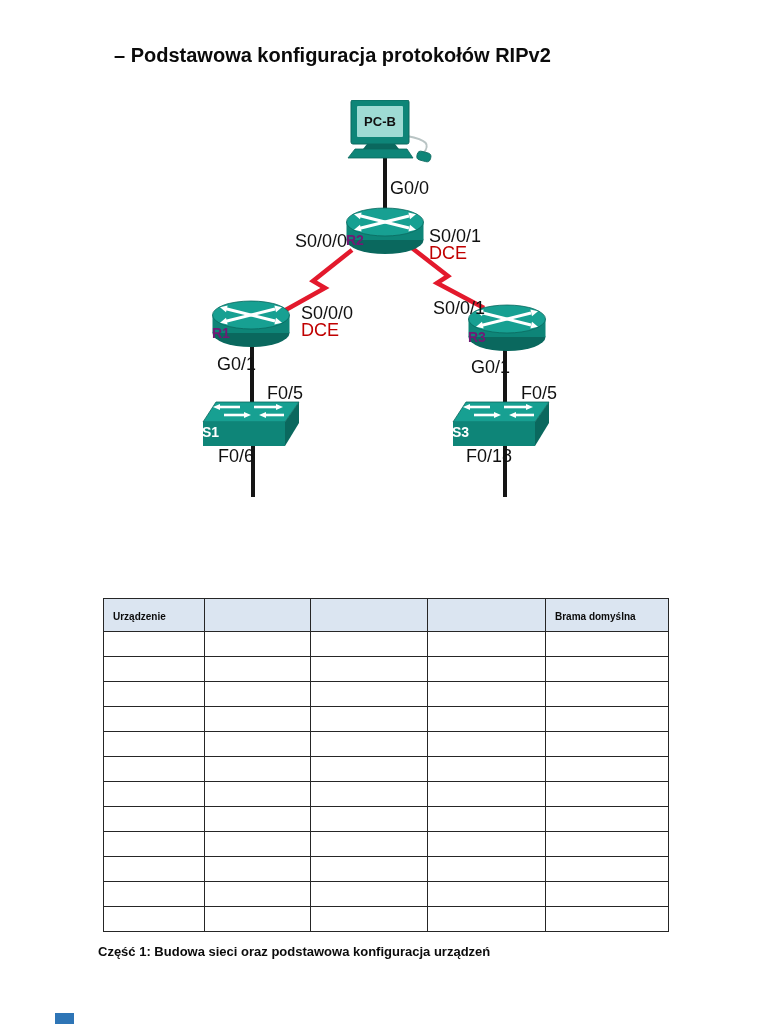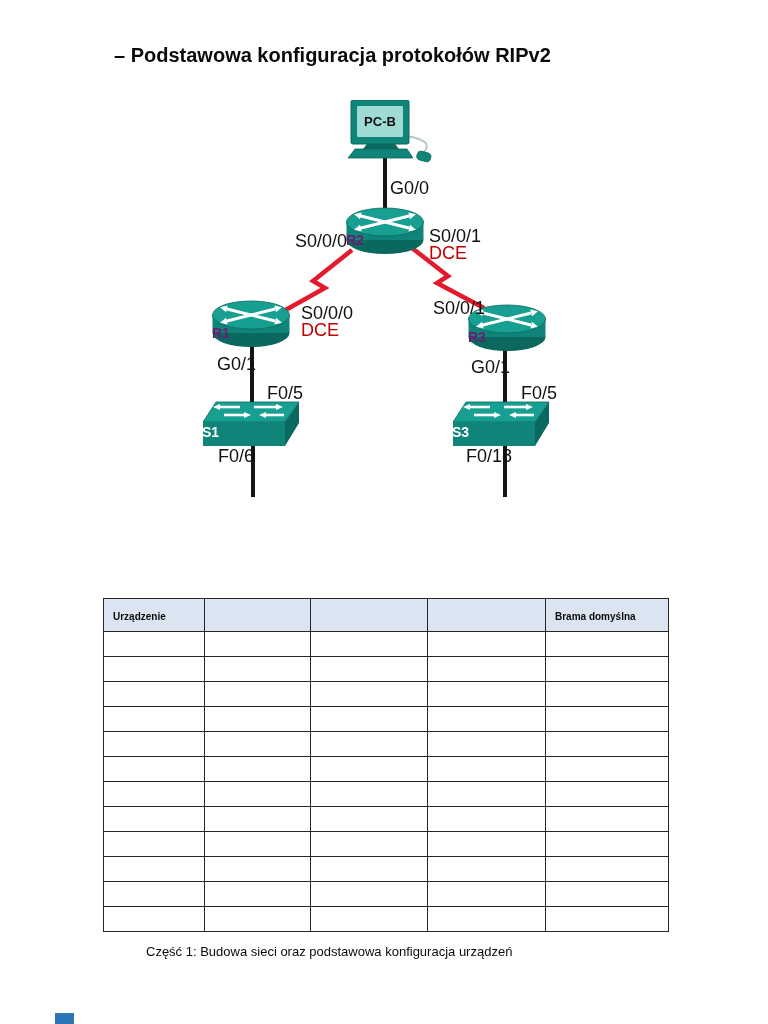--- a/index.html
+++ b/index.html
@@ -37,21 +37,21 @@
     border-collapse:collapse; z-index:1; table-layout:fixed;
   }
   .addr-table th, .addr-table td { border:1px solid #262626; }
   .addr-table th {
     background:var(--table-header-bg,#dbe5f1); height:29px; text-align:left;
     font-size:10px; font-weight:bold; color:#0b0b0b; padding:3px 2px 0 9px;
   }
   .addr-table td { height:22px; }
   .footer-heading {
     position:absolute; left:98px; top:944px; font-size:13px;
-    font-weight:normal; color:#0b0b0b; white-space:nowrap;margin-left:48px;
+    font-weight:bold; color:#0b0b0b; white-space:nowrap;
   }
   .corner-blue {
     position:absolute; left:55px; top:1013px; width:19px; height:11px;
     background:var(--corner-blue,#2e75b6);
   }
 </style>
 </head>
 <body>
 
 <h1 class="title">– Podstawowa konfiguracja protokołów RIPv2</h1>

